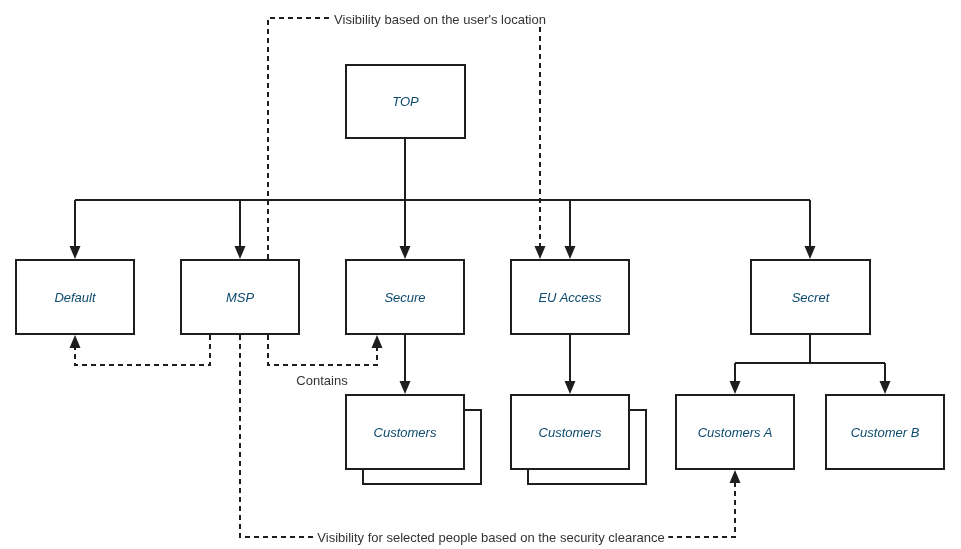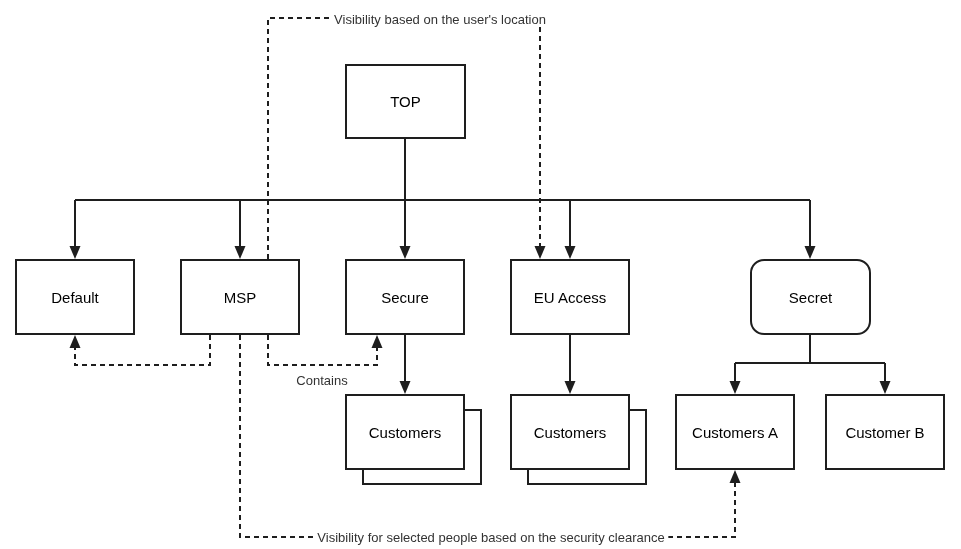--- a/index.html
+++ b/index.html
@@ -14,23 +14,24 @@
   }
   .layer { position: absolute; left: 0; top: 0; width: 100%; height: 100%; }
   svg.connectors { position: absolute; left: 0; top: 0; }
   .node {
     position: absolute;
     background: #ffffff;
     border: 2px solid #1e1e1e;
     display: flex;
     align-items: center;
     justify-content: center;
-    font-size: 15px;
-    color: #000000;
+    font-size: 13px;
+    color: #0c4a6e;
     text-align: center;
+    font-style: italic;
   }
   .node.back { background: #ffffff; }
   .edge-label {
     position: absolute;
     transform: translate(-50%, -50%);
     background: #ffffff;
     padding: 0 4px;
     font-size: 13px;
     line-height: 15px;
     color: #333333;
@@ -84,21 +85,21 @@
       </div>
       <div class="node" style="left: 180px; top: 259px; width: 120px; height: 76px;">
         <span>MSP</span>
       </div>
       <div class="node" style="left: 345px; top: 259px; width: 120px; height: 76px;">
         <span>Secure</span>
       </div>
       <div class="node" style="left: 510px; top: 259px; width: 120px; height: 76px;">
         <span>EU Access</span>
       </div>
-      <div class="node" style="left: 750px; top: 259px; width: 121px; height: 76px; border-radius: 14px;">
+      <div class="node" style="left: 750px; top: 259px; width: 121px; height: 76px;">
         <span>Secret</span>
       </div>
       <div class="node back" style="left: 362px; top: 409px; width: 120px; height: 76px;"></div>
       <div class="node" style="left: 345px; top: 394px; width: 120px; height: 76px;">
         <span>Customers</span>
       </div>
       <div class="node back" style="left: 527px; top: 409px; width: 120px; height: 76px;"></div>
       <div class="node" style="left: 510px; top: 394px; width: 120px; height: 76px;">
         <span>Customers</span>
       </div>

